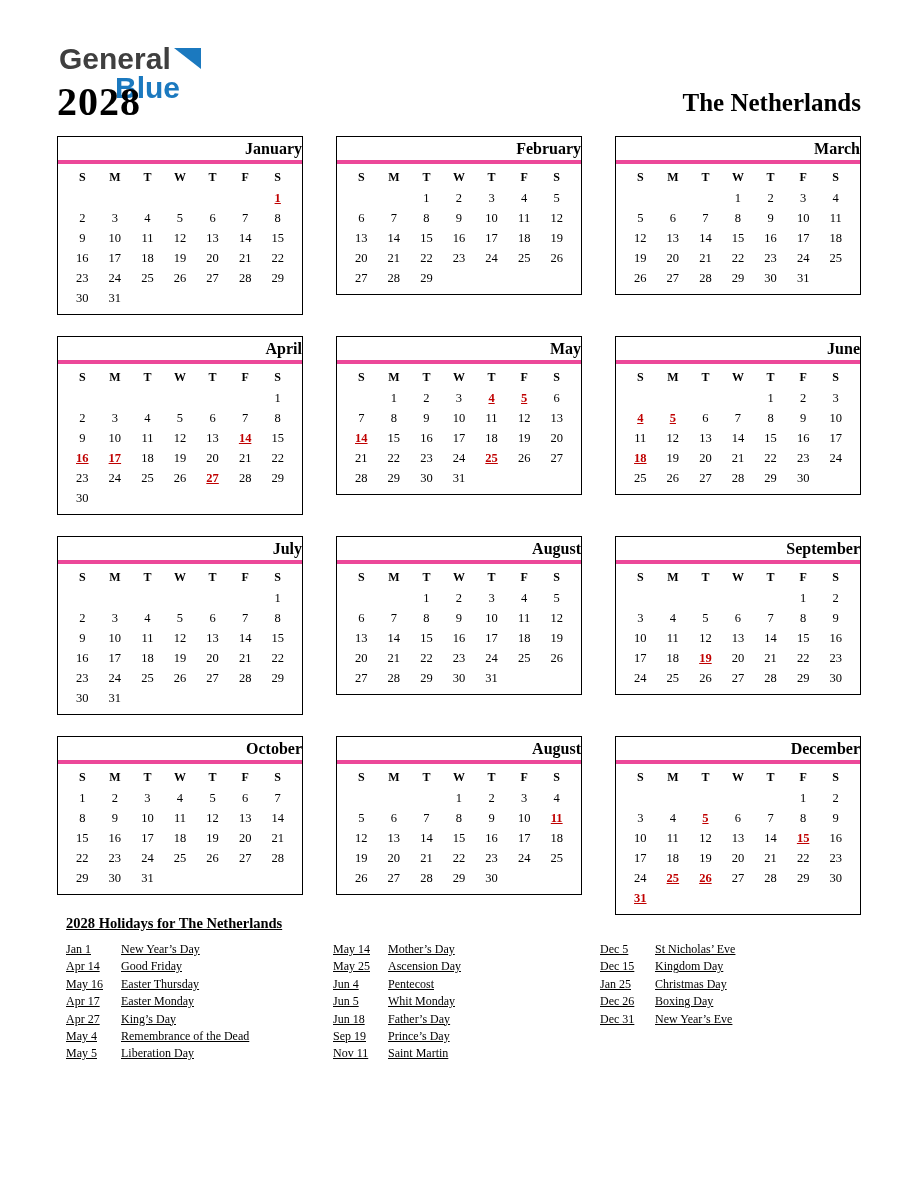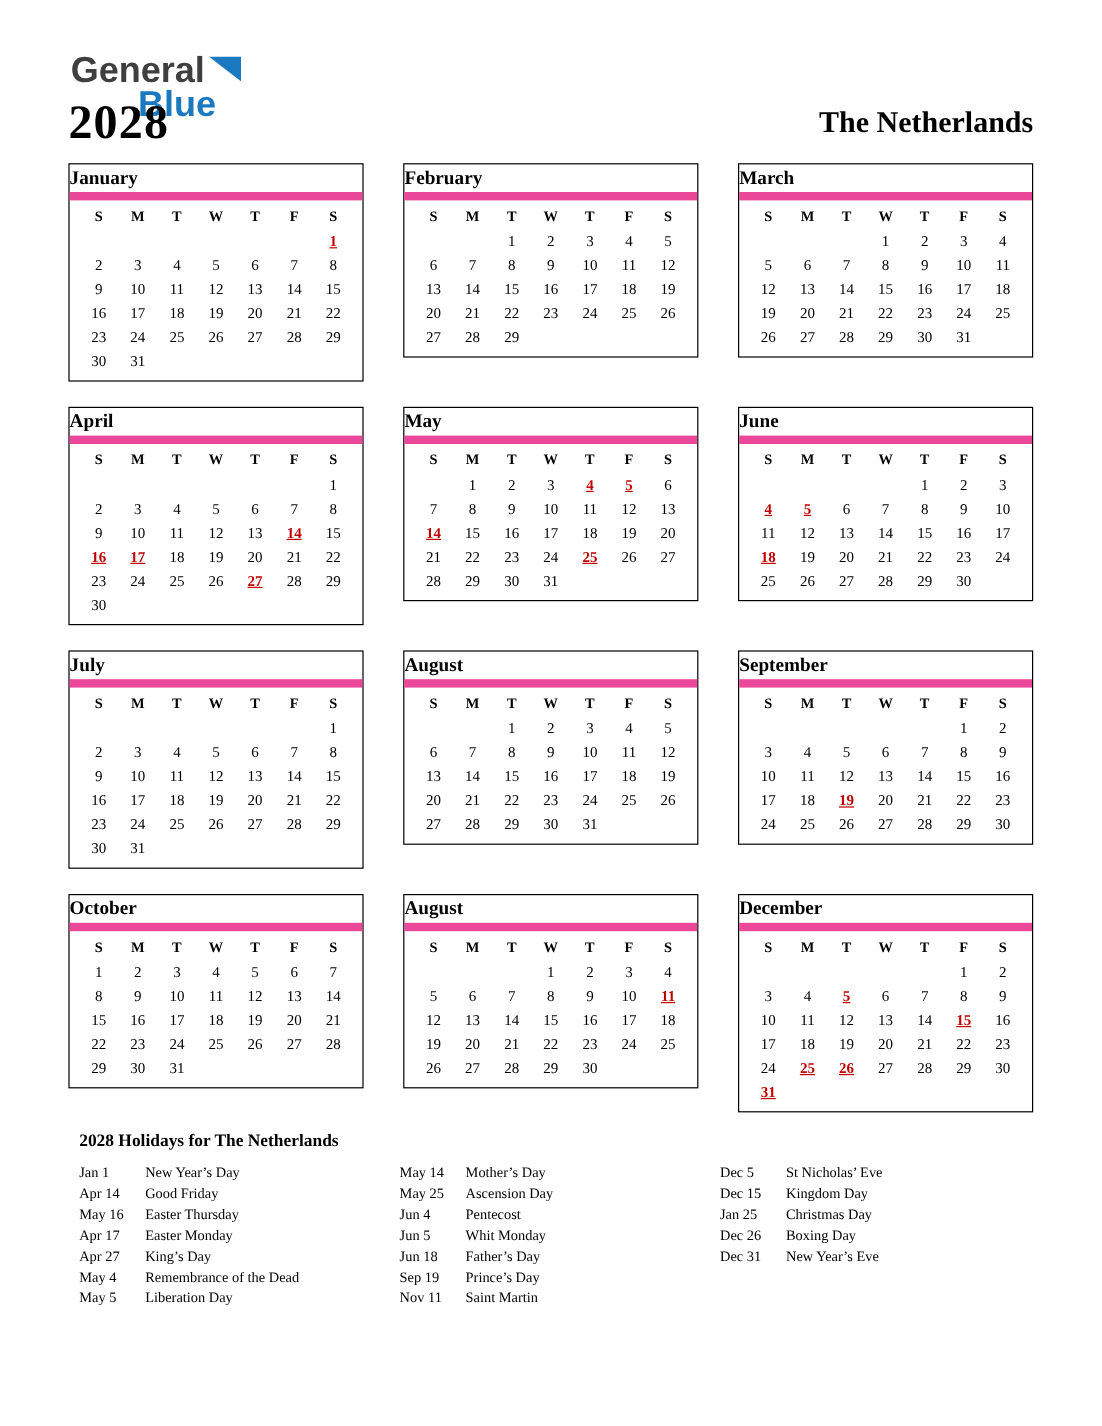--- a/index.html
+++ b/index.html
@@ -31,30 +31,30 @@
   }
   .region{ position:absolute; right:0; bottom:5px; font-size:25px; font-weight:bold; }
 
   
   #months-grid{
     display:grid; grid-template-columns:repeat(3,246px);
     column-gap:33px; row-gap:21px; align-items:start;
   }
   .month-box{ border:1px solid #000; background:#fff; }
   .month-title{
-    font-size:16px; font-weight:bold; text-align:left;
-    padding:3px 0 2px; border-bottom:7px solid #ec4899;
+    font-size:16px; font-weight:bold; text-align:right;
+    padding:3px 0 2px; border-bottom:4px solid #ec4899;
   }
   .month-grid{ display:grid; grid-template-columns:repeat(7,1fr); padding:3px 8px 6px; }
   .dow{ font-weight:bold; font-size:12px; text-align:center; padding:3px 0; }
   .date{ font-size:12.5px; text-align:center; padding:2.5px 0; min-height:17px; }
   .hol{ color:var(--holiday-red); font-weight:bold; text-decoration:underline; }
 
   
-  .holidays{ margin-top:16px; padding-left:9px; }
+  .holidays{ margin-top:0; padding-left:9px;text-decoration:underline; }
   .holidays h2{ font-size:14.5px; margin:0 0 9px; }
   #holiday-columns{ display:grid; grid-template-columns:267px 267px 1fr; align-items:start; }
   .hrow{ display:flex; font-size:12px; line-height:1.45; }
   .hdate{ flex:0 0 55px; }
 </style>
 </head>
 <body>
 
 <div class="page">
 

